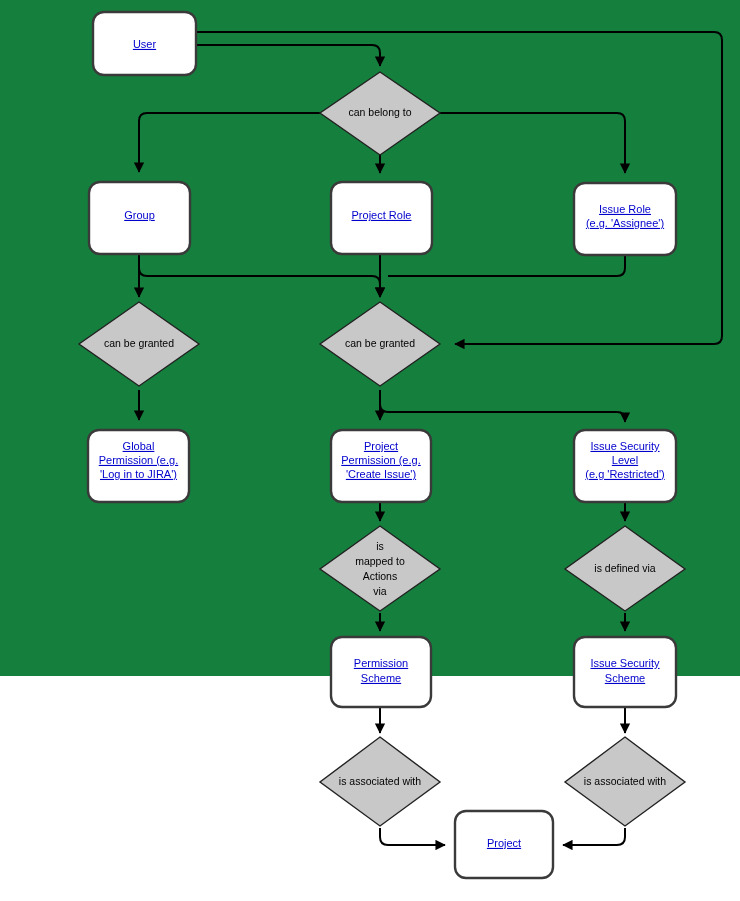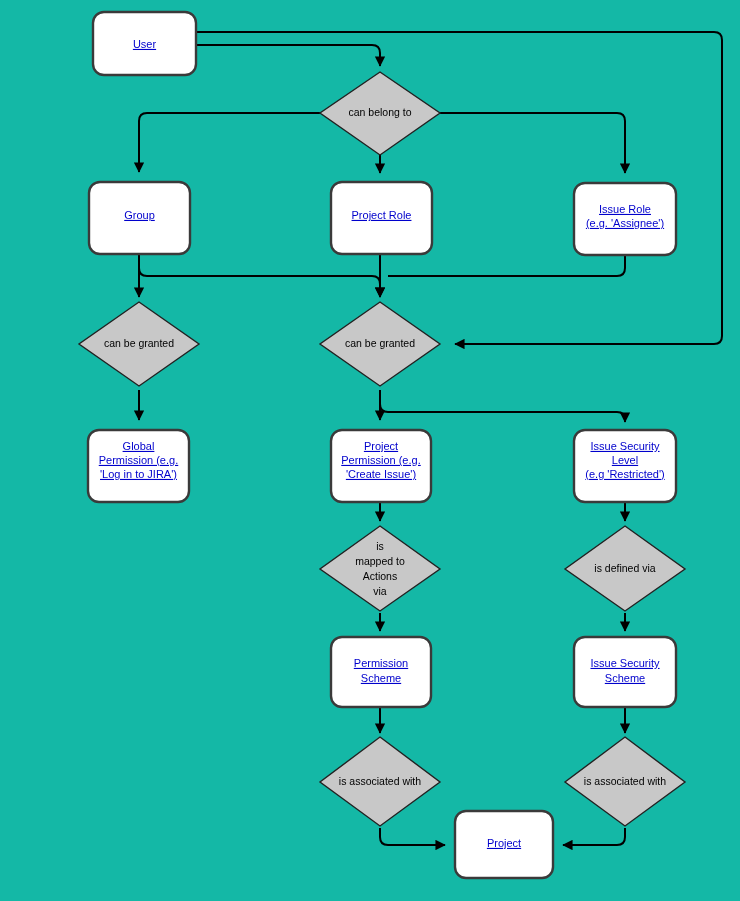--- a/index.html
+++ b/index.html
@@ -9,22 +9,22 @@
   }
   body {
     width: 740px;
     height: 901px;
     font-family: "Liberation Sans", sans-serif;
     overflow: hidden;
   }
   #diagram-root {
     position: relative;
     width: 740px;
-    height: 901px;
-    background: #14b8a6;
+    height: 676px;
+    background: #15803d;
   }
   svg#flow {
     display: block;
     width: 740px;
     height: 901px;
   }
   .node-box {
     fill: #ffffff;
     stroke: #3a3a3a;
     stroke-width: 2.4;

